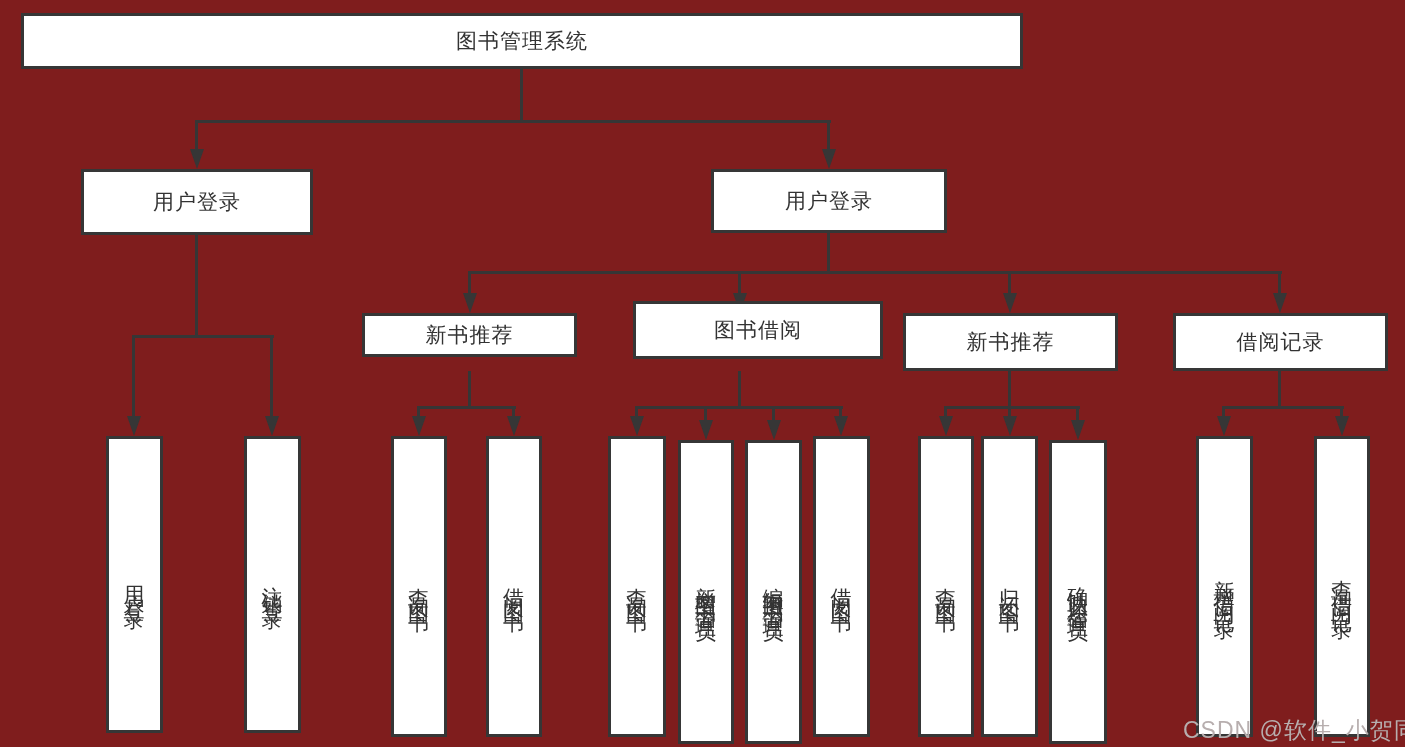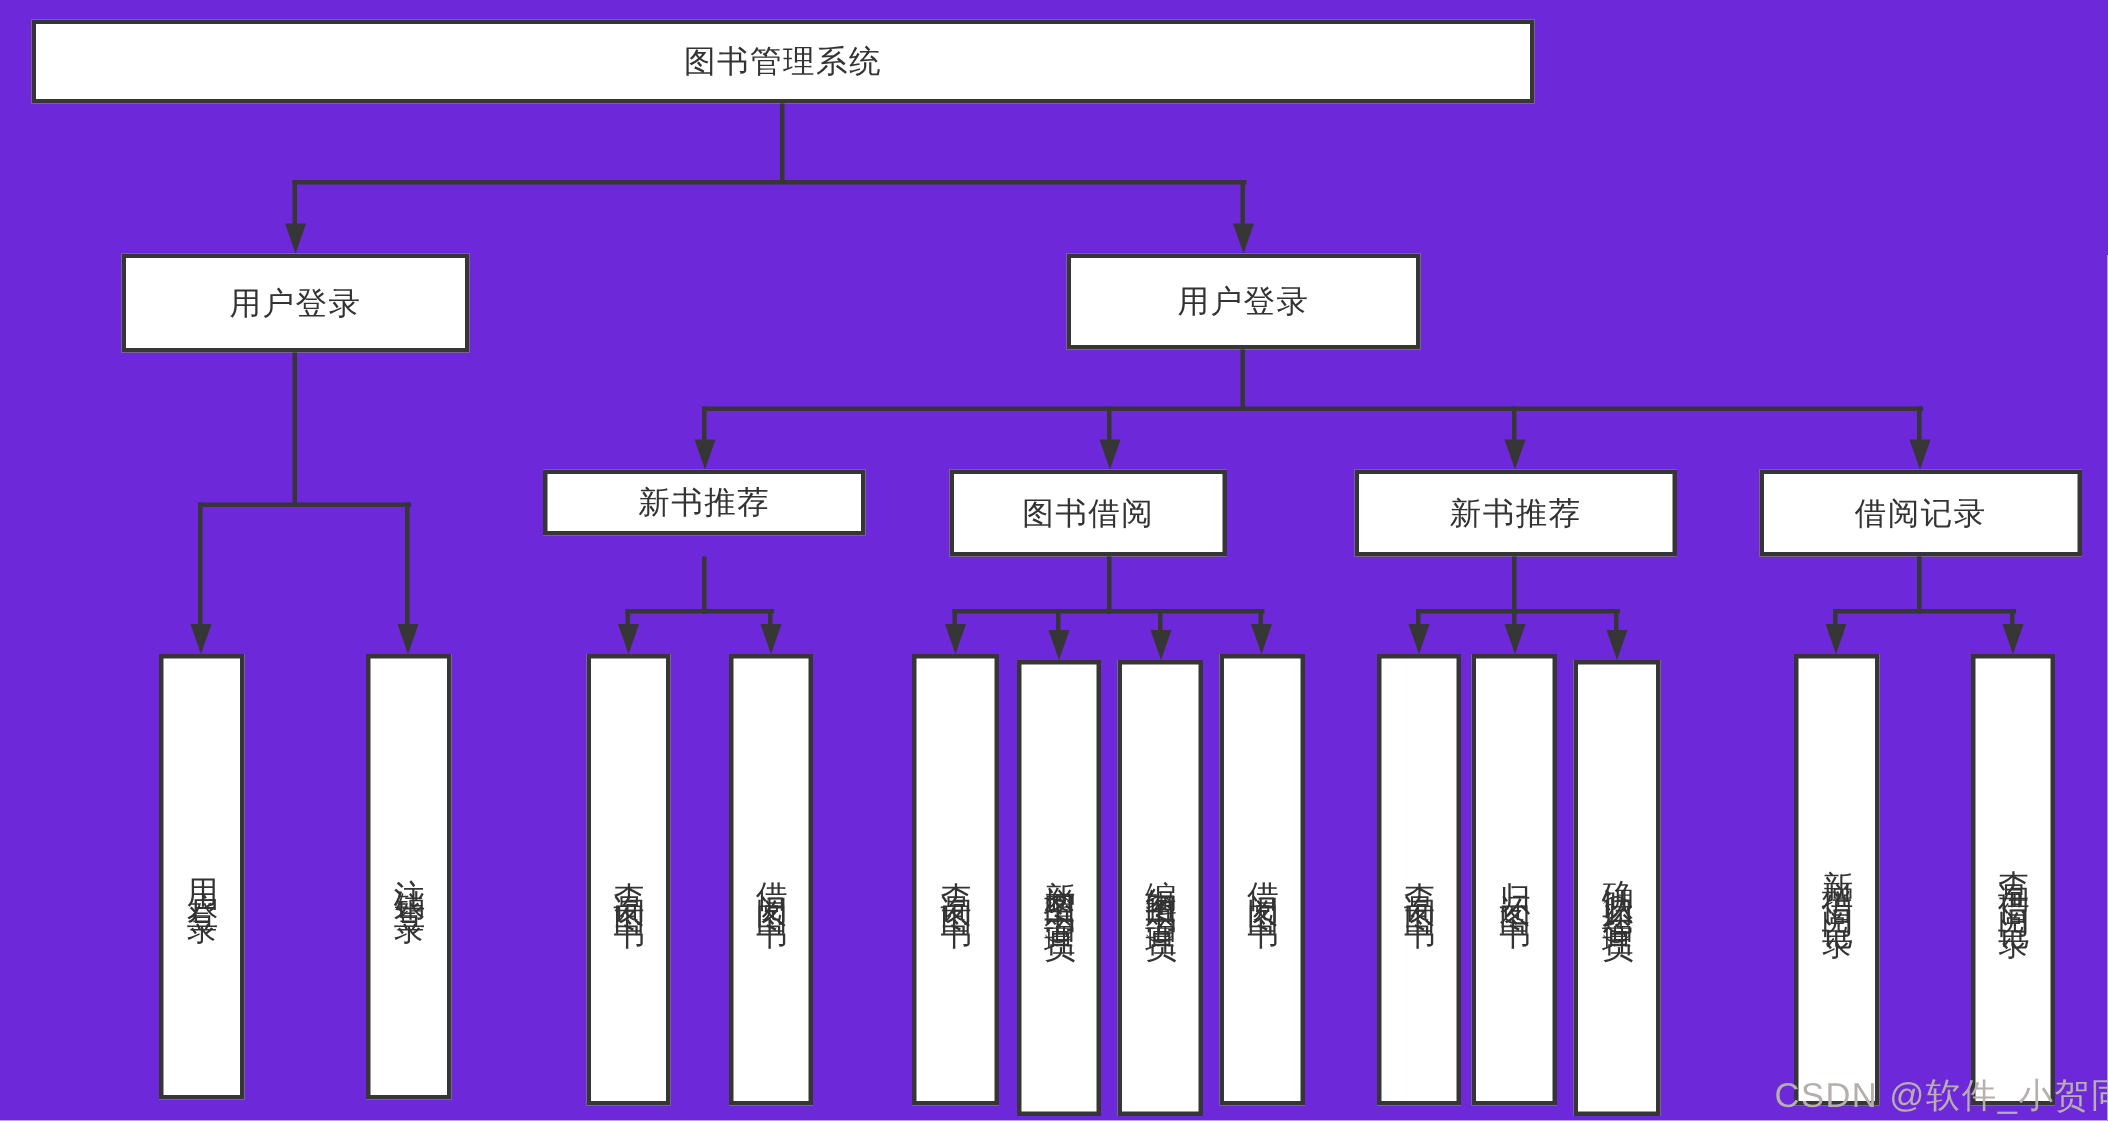--- a/index.html
+++ b/index.html
@@ -1,19 +1,19 @@
 <!DOCTYPE html>
 <html><head>
 <meta charset="utf-8">
 <style>
   html,body{margin:0;padding:0;background:#ffffff;}
   .canvas{
     position:relative;
     width:1405px;height:747px;
-    background:#6d28d9;
+    background:#7f1d1d;
     overflow:hidden;
     font-family:"Liberation Sans","DejaVu Sans",sans-serif;
   }
   .box{
     position:absolute;box-sizing:border-box;
     border:3px solid #363636;background:#ffffff;
     display:flex;align-items:center;justify-content:center;
     font-size:21px;color:#333333;letter-spacing:1px;
     white-space:nowrap;
   }
@@ -67,21 +67,21 @@
   <div class="vline" style="left:468px;top:271px;height:25px"></div>
   <div class="arrow" style="left:463px;top:293px"></div>
   <div class="vline" style="left:738px;top:271px;height:25px"></div>
   <div class="arrow" style="left:733px;top:293px"></div>
   <div class="vline" style="left:1008px;top:271px;height:25px"></div>
   <div class="arrow" style="left:1003px;top:293px"></div>
   <div class="vline" style="left:1278px;top:271px;height:25px"></div>
   <div class="arrow" style="left:1273px;top:293px"></div>
 
   <div class="box" style="left:362px;top:313px;width:215px;height:44px">新书推荐</div>
-  <div class="box" style="left:633px;top:313px;width:185px;height:58px">图书借阅</div>
+  <div class="box" style="left:633px;top:301px;width:250px;height:58px">图书借阅</div>
   <div class="box" style="left:903px;top:313px;width:215px;height:58px">新书推荐</div>
   <div class="box" style="left:1173px;top:313px;width:215px;height:58px">借阅记录</div>
 
   <div class="vline" style="left:468px;top:371px;height:38px"></div>
   <div class="hline" style="left:417px;top:406px;width:99px"></div>
   <div class="vline" style="left:417px;top:406px;height:12px"></div>
   <div class="arrow" style="left:412px;top:416px"></div>
   <div class="vline" style="left:512px;top:406px;height:12px"></div>
   <div class="arrow" style="left:507px;top:416px"></div>
 

